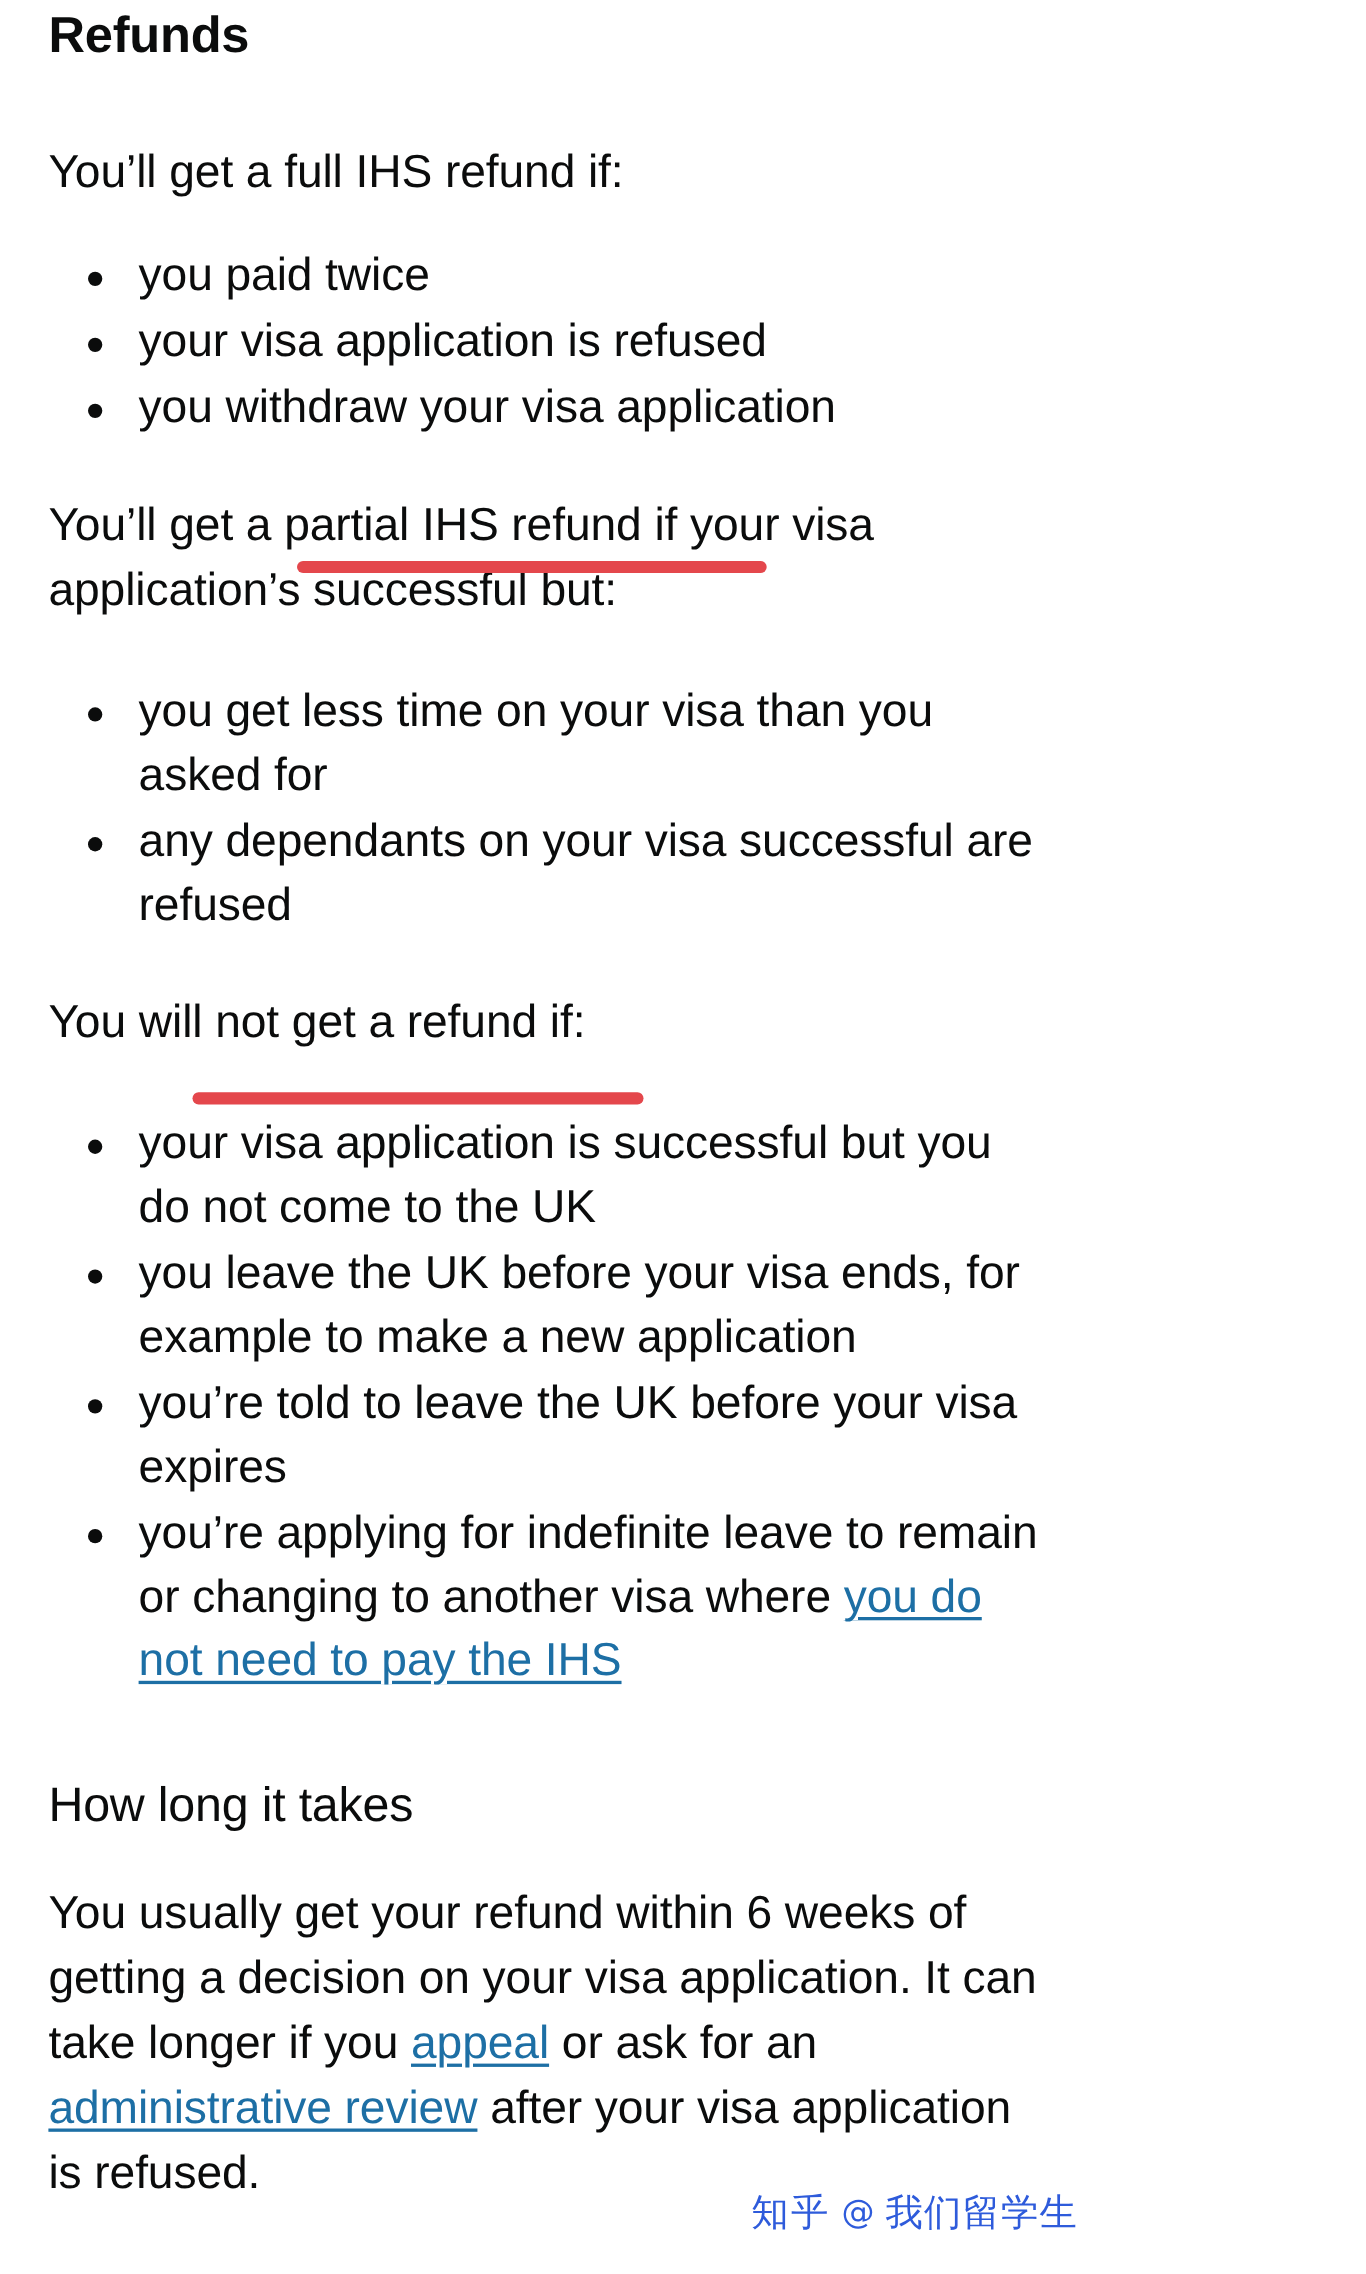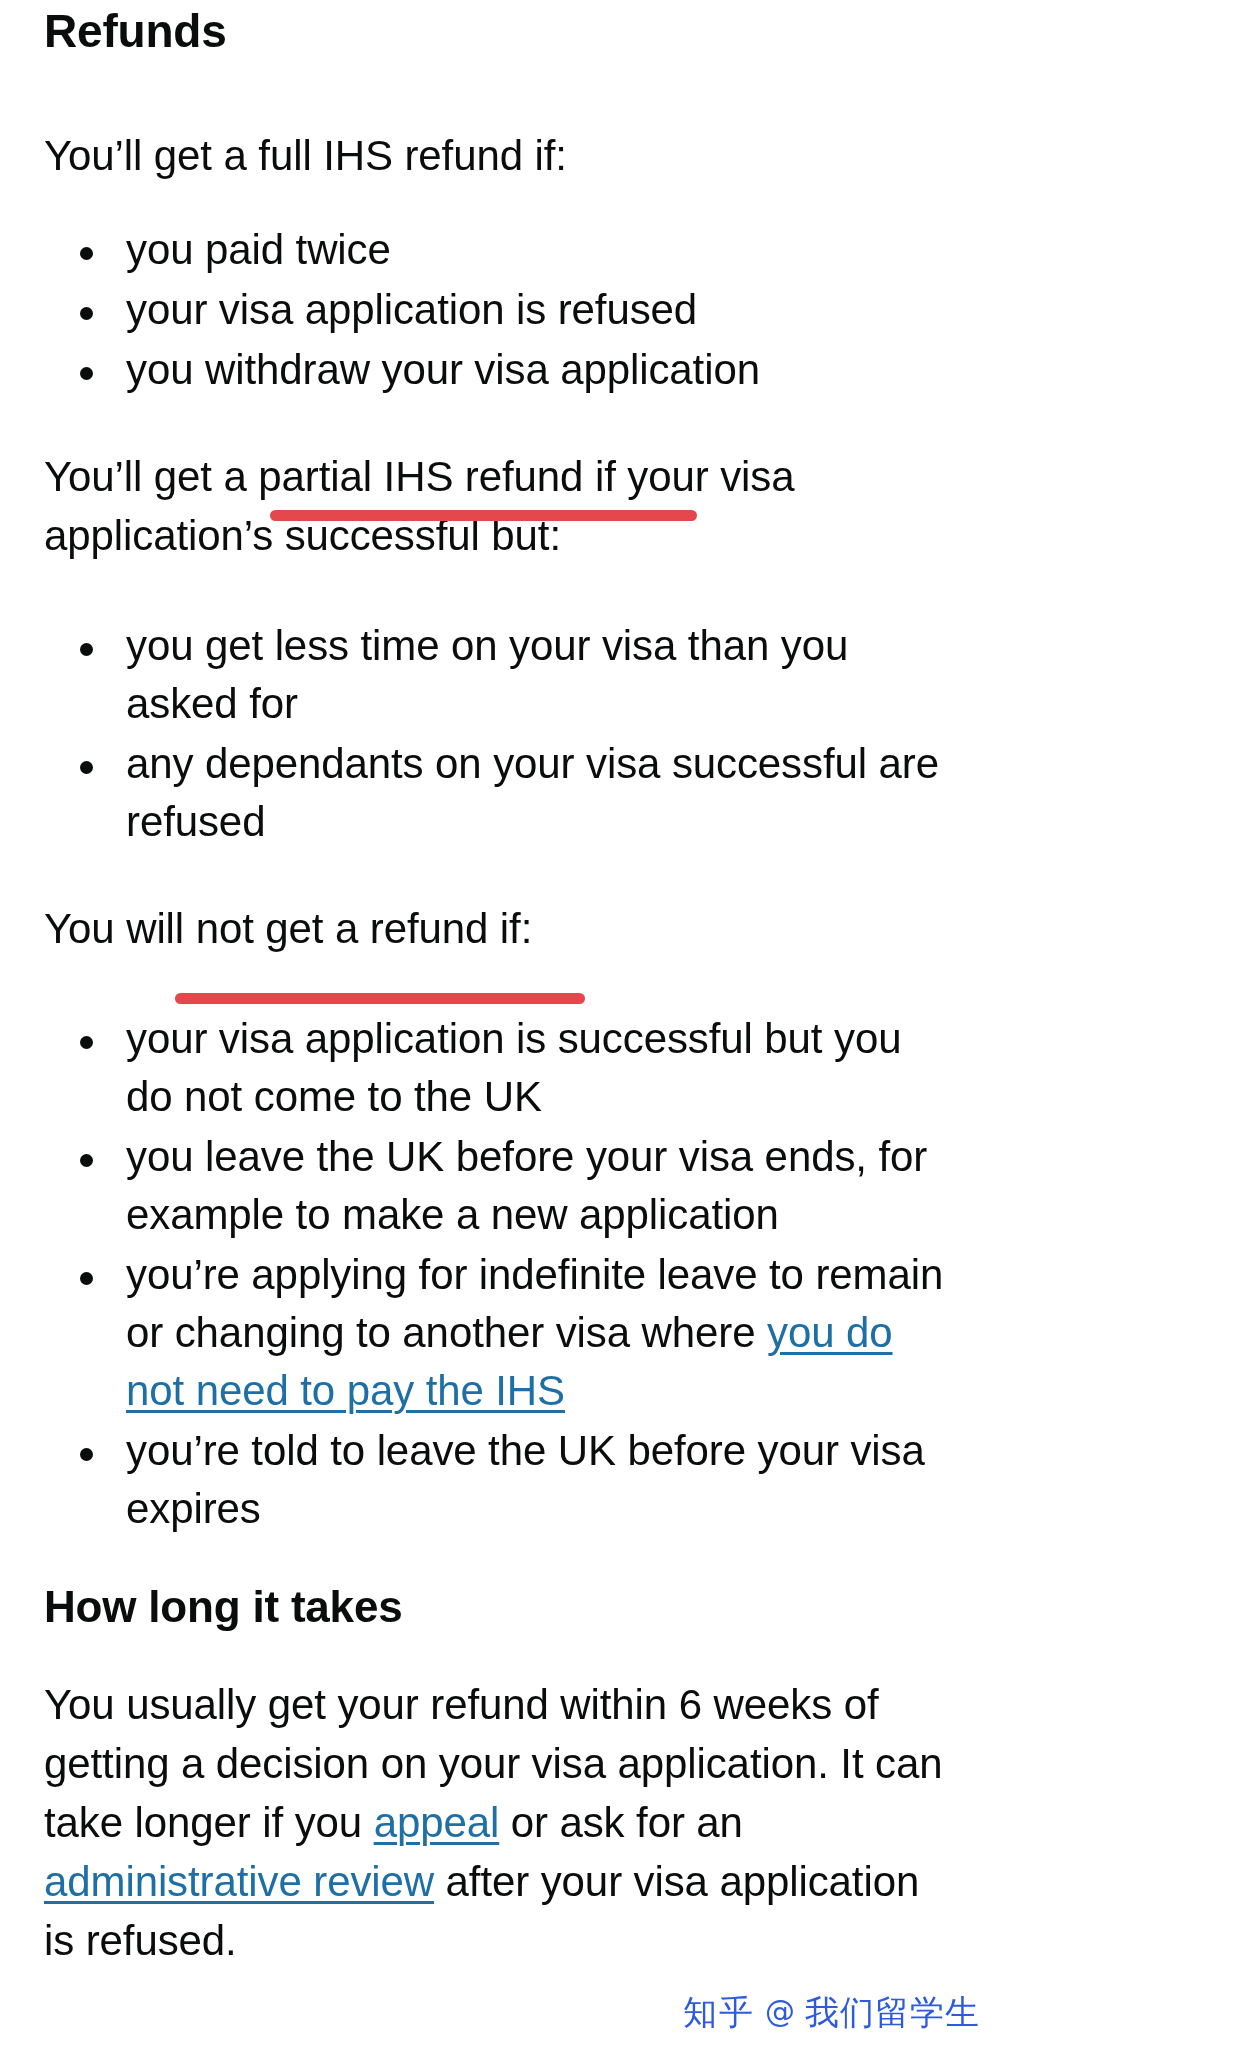--- a/index.html
+++ b/index.html
@@ -31,25 +31,25 @@
     font-size: 46px;
     font-weight: 700;
     line-height: 1.12;
     letter-spacing: -0.2px;
     color: #0b0c0c;
     padding-top: 6px;
   }
 
   .heading-howlong {
     font-size: 44px;
-    font-weight: 700;
+    font-weight: 400;
     line-height: 1.12;
     letter-spacing: -0.2px;
     color: #0b0c0c;
-    margin-top: 44px;
+    margin-top: 78px;
   }
 
   
   .para {
     font-size: 42px;
     line-height: 59px;
     font-weight: 400;
     color: #0b0c0c;
     letter-spacing: -0.1px;
   }
@@ -172,24 +172,24 @@
   </ul>
 
   <p class="para para-norefund">
     <span>You will not get a refund if:</span>
     <span class="redline redline-2"></span>
   </p>
 
   <ul class="bullets spaced">
     <li>your visa application is successful but you do not come to the UK</li>
     <li>you leave the UK before your visa ends, for example to make a new application</li>
+    <li>you’re told to leave the UK before your visa expires</li>
     <li>
       <span>you’re applying for indefinite leave to remain or changing to another visa where </span><a class="gov-link">you do not need to pay the IHS</a>
     </li>
-    <li>you’re told to leave the UK before your visa expires</li>
   </ul>
 
   <h2 class="heading-howlong">How long it takes</h2>
 
   <p class="para para-howlong">
     <span>You usually get your refund within 6 weeks of getting a decision on your visa application. It can take longer if you </span><a class="gov-link">appeal</a><span> or ask for an </span><a class="gov-link">administrative review</a><span> after your visa application is refused.</span>
   </p>
 
   <div class="watermark">
     <span class="wm-logo">知乎</span>

